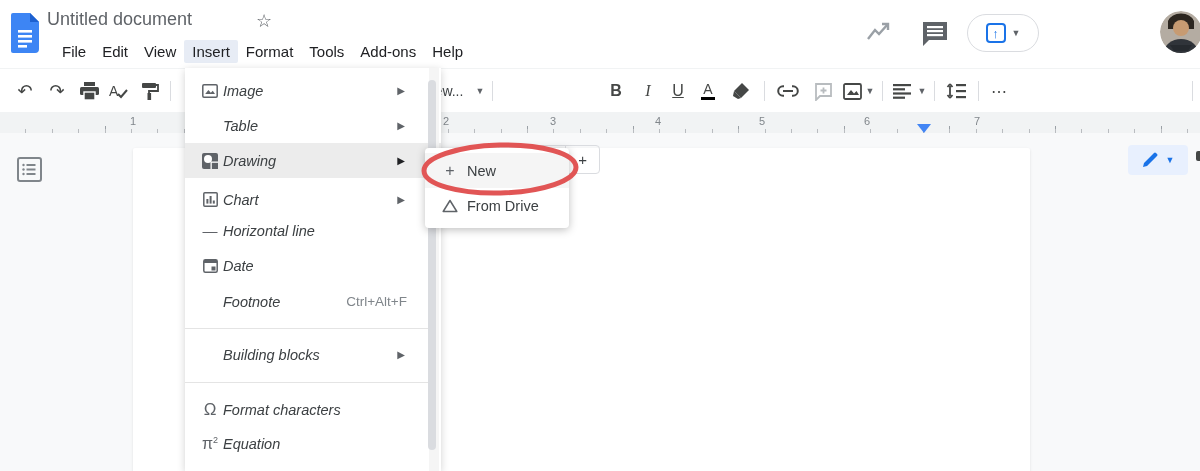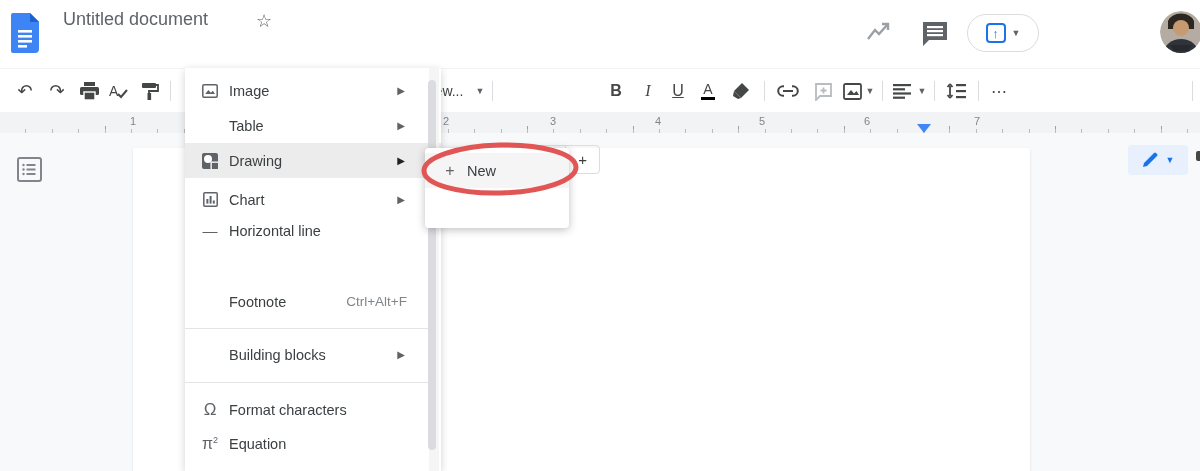--- a/index.html
+++ b/index.html
@@ -2,21 +2,21 @@
 <html><head>
 <meta charset="utf-8">
 <style>
   * { margin:0; padding:0; box-sizing:border-box; }
   html,body { width:1200px; height:471px; overflow:hidden; background:#fff;
     font-family:"Liberation Sans", Arial, sans-serif; position:relative; }
 
   
   #header { position:absolute; left:0; top:0; width:1200px; height:68px; background:#fff; }
   #docs-logo { position:absolute; left:11px; top:13px; width:28px; height:40px; }
-  #doc-title { position:absolute; left:63px; top:9px; font-size:18px; color:#5f6368; }
+  #doc-title { position:absolute; left:47px; top:9px; font-size:18px; color:#5f6368; }
   #star { position:absolute; left:256px; top:10px; font-size:18px; color:#5f6368; }
   #menubar { position:absolute; left:54px; top:40px; display:flex; }
   .menu-item { font-size:15px; color:#202124; padding:3px 8px; border-radius:2px; cursor:default; }
   .menu-item.active { background:#e7ecf5; }
   #trend-btn { position:absolute; left:864px; top:20px; }
   #comment-btn { position:absolute; left:920px; top:20px; }
   #present-btn { position:absolute; left:967px; top:14px; width:72px; height:38px;
      border:1px solid #dadce0; border-radius:19px; display:flex; align-items:center;
      justify-content:center; gap:6px; background:#fff; }
   #present-box { width:20px; height:20px; border:2px solid #1a73e8; border-radius:4px;
@@ -71,21 +71,21 @@
      border-radius:2px; box-shadow:0 1px 3px rgba(0,0,0,0.1); }
   #outline-btn { position:absolute; left:17px; top:24px; }
 
   
   #insert-menu { position:absolute; left:185px; top:68px; width:256px; height:403px;
      background:#fff; box-shadow:0 2px 8px rgba(0,0,0,0.18); z-index:10; }
   .mi { position:absolute; left:0; width:100%; height:35px; display:flex; align-items:center; }
   .mi.hl { background:#ececec; }
   .mi-icon { width:20px; margin-left:15px; display:flex; justify-content:center;
      color:#5f6368; font-size:15px; }
-  .mi-label { margin-left:9px; font-size:14.5px; color:#3c4043; }
+  .mi-label { margin-left:3px; font-size:14.5px; color:#3c4043;font-style:italic; }
   .mi-arrow { position:absolute; right:36px; font-size:10px; color:#5f6368; }
   .mi-arrow.dark { color:#202124; }
   .mi-shortcut { position:absolute; right:34px; font-size:13.5px; color:#80868b; }
   .mdiv { position:absolute; left:0; width:244px; height:1px; background:#e4e4e4; }
   #menu-scroll-track { position:absolute; right:2px; top:0; width:10px; height:403px; background:#f5f5f5; }
   #menu-scroll-thumb { position:absolute; right:3px; top:12px; width:8px; height:370px;
      background:#dadce0; border-radius:4px; }
 
   
   #drawing-submenu { position:absolute; left:425px; top:148px; width:144px; height:80px;
@@ -111,20 +111,30 @@
       <path d="M19 0 l9 9 h-9 z" fill="#1d60d0"></path>
       <rect x="7" y="17" width="14" height="2.6" fill="#fff"></rect>
       <rect x="7" y="22" width="14" height="2.6" fill="#fff"></rect>
       <rect x="7" y="27" width="14" height="2.6" fill="#fff"></rect>
       <rect x="7" y="32" width="9" height="2.6" fill="#fff"></rect>
     </svg>
   </div>
   <div id="doc-title">Untitled document</div>
   <div id="star">☆</div>
 
+  <div id="menubar">
+    <div class="menu-item">File</div>
+    <div class="menu-item">Edit</div>
+    <div class="menu-item">View</div>
+    <div class="menu-item active">Insert</div>
+    <div class="menu-item">Format</div>
+    <div class="menu-item">Tools</div>
+    <div class="menu-item">Add-ons</div>
+    <div class="menu-item">Help</div>
+  </div>
 
   <div id="trend-btn">
     <svg width="30" height="26" viewBox="0 0 30 26">
       <path d="M4 19 L11 10 L15 14 L24 4" stroke="#9aa0a6" stroke-width="2.4" fill="none"></path>
       <path d="M18 4 h6 v6" stroke="#9aa0a6" stroke-width="2.4" fill="none"></path>
     </svg>
   </div>
   <div id="comment-btn">
     <svg width="30" height="28" viewBox="0 0 30 28">
       <path d="M3 2 h24 v18 h-18 l-6 6 z" fill="#5f6368"></path>
@@ -340,20 +350,30 @@
     </span>
     <span class="mi-label">Chart</span>
     <span class="mi-arrow">▶</span>
   </div>
 
   <div class="mi" style="top:145px;">
     <span class="mi-icon">—</span>
     <span class="mi-label">Horizontal line</span>
   </div>
 
+  <div class="mi" style="top:180px;">
+    <span class="mi-icon">
+      <svg width="15" height="15" viewBox="0 0 15 15">
+          <rect x="0.8" y="1.8" width="13.4" height="12.4" rx="1.5" stroke="#5f6368" stroke-width="1.5" fill="none"></rect>
+          <rect x="1" y="2" width="13" height="3" fill="#5f6368"></rect>
+          <rect x="8.5" y="8.5" width="4" height="4" fill="#5f6368"></rect>
+        </svg>
+    </span>
+    <span class="mi-label">Date</span>
+  </div>
 
   <div class="mi" style="top:216px;text-align:right;">
     <span class="mi-icon"></span>
     <span class="mi-label">Footnote</span>
     <span class="mi-shortcut">Ctrl+Alt+F</span>
   </div>
 
   <div class="mdiv" style="top:260px;"></div>
 
   <div class="mi" style="top:269px;">
@@ -380,19 +400,27 @@
   <div id="menu-scroll-track">
     <div id="menu-scroll-thumb"></div>
   </div>
 </div>
 
 <div id="drawing-submenu">
   <div class="smi" id="submenu-item-new" style="top:5px;">
     <span class="smi-icon">+</span>
     <span class="smi-label">New</span>
   </div>
+  <div class="smi" style="top:40px;">
+    <span class="smi-icon">
+      <svg width="16" height="14" viewBox="0 0 16 14">
+          <path d="M8 1.5 L14.8 12.5 H1.2 Z" stroke="#5f6368" stroke-width="1.5" fill="none" stroke-linejoin="round"></path>
+        </svg>
+    </span>
+    <span class="smi-label">From Drive</span>
+  </div>
 </div>
 
 <div id="annotation">
   <svg width="170" height="64" viewBox="0 0 170 64">
     <ellipse cx="82" cy="32" rx="76" ry="24" fill="none" stroke="#e15555" stroke-width="5" transform="rotate(-1.5 82 32)"></ellipse>
   </svg>
 </div>
 
 </body></html>

